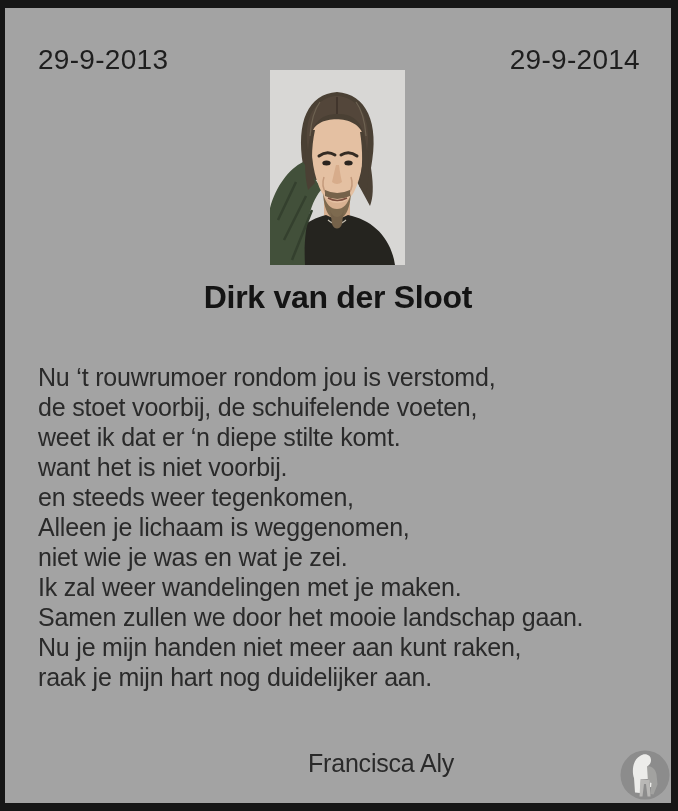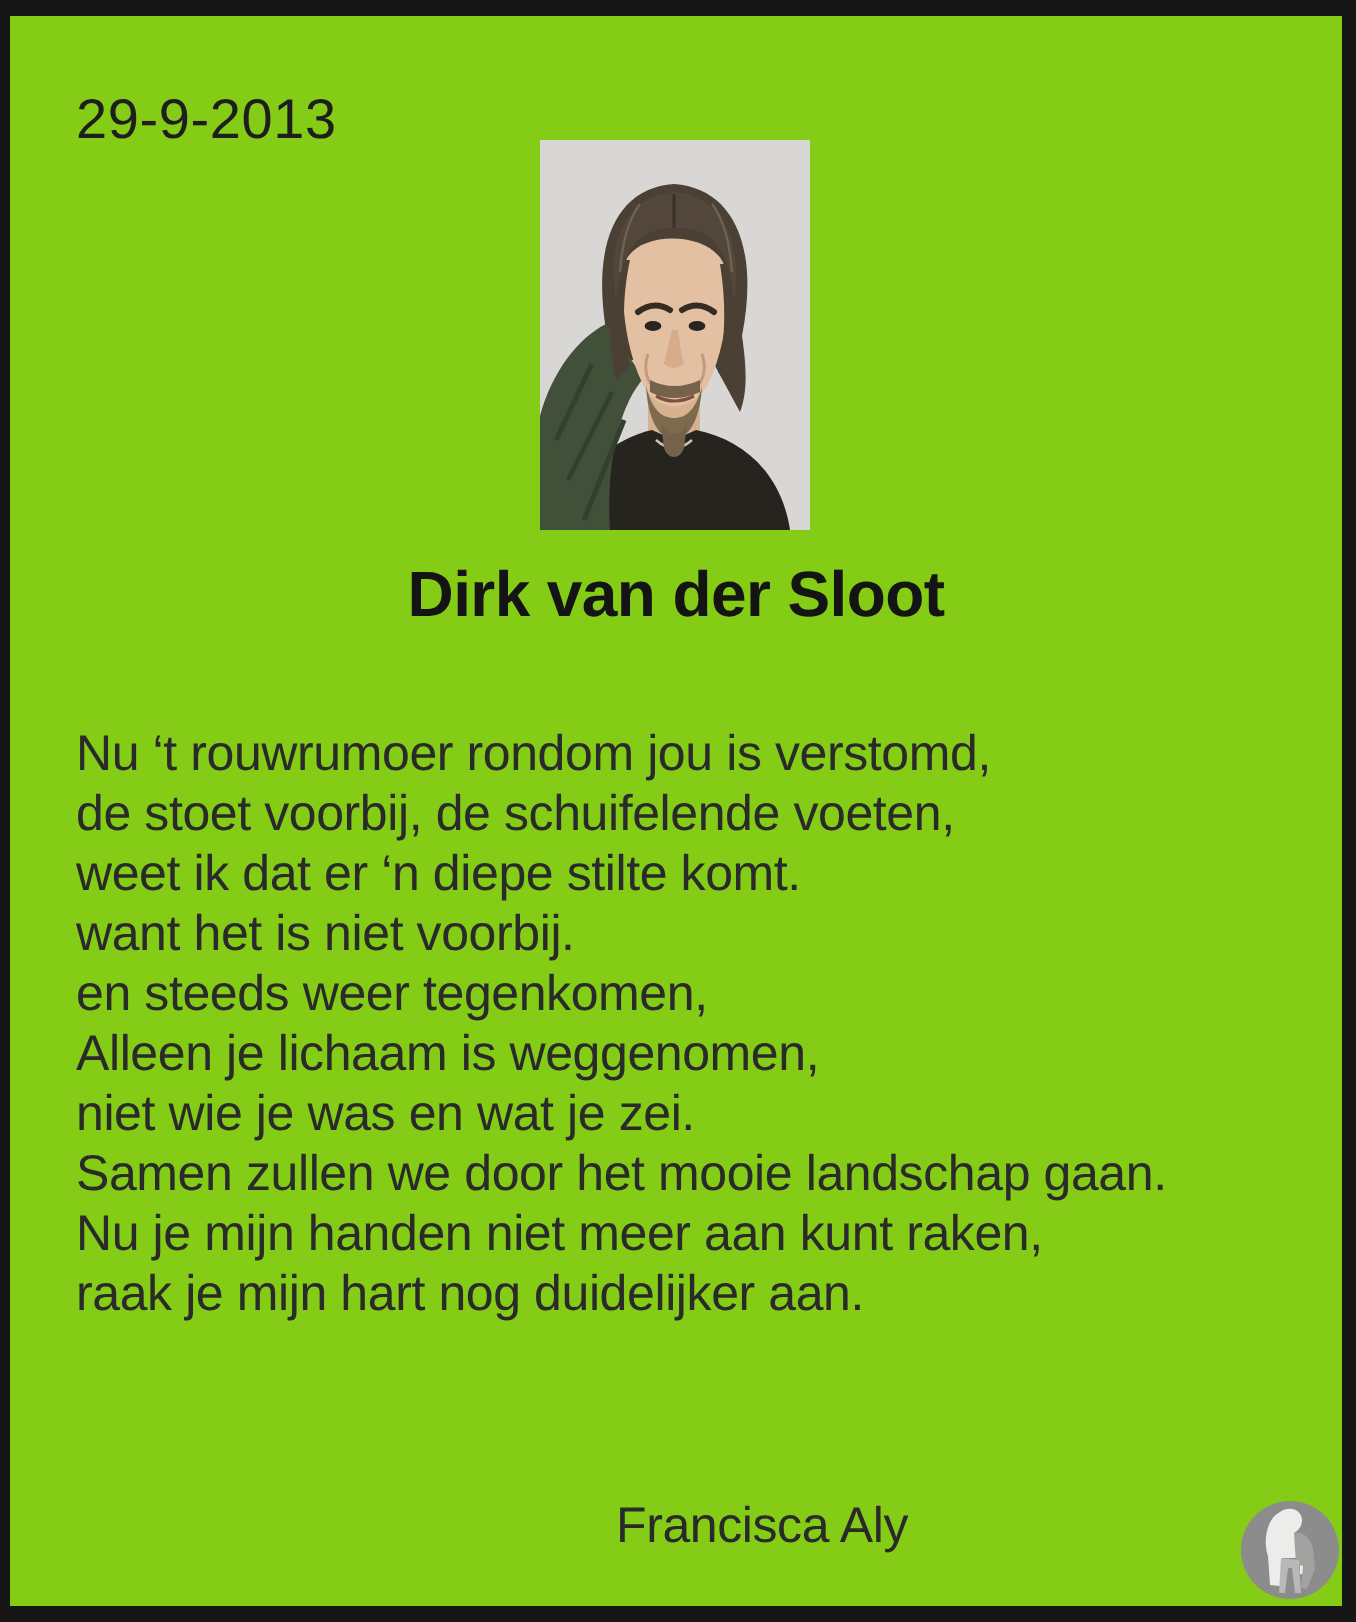--- a/index.html
+++ b/index.html
@@ -9,21 +9,21 @@
     font-family: "Liberation Sans", sans-serif;
   }
   .card {
     position: relative;
     width: 678px;
     height: 811px;
     box-sizing: border-box;
     border-style: solid;
     border-color: #161616;
     border-width: 8px 7px 8px 5px;
-    background: #84cc16;
+    background: #a3a3a3;
     overflow: hidden;
   }
   .date {
     position: absolute;
     top: 36px;
     font-size: 28px;
     line-height: 32px;
     color: #1e1e1e;
     letter-spacing: 0.3px;
     white-space: nowrap;
@@ -81,20 +81,21 @@
   }
   .logo svg { display: block; width: 52px; height: 52px; }
 </style>
 </head>
 <body>
 
 <div class="card">
 
   <div class="date date-left">29-9-2013</div>
 
+  <div class="date date-right">29-9-2014</div>
 
   <div class="photo">
     <svg viewBox="0 0 135 195" xmlns="http://www.w3.org/2000/svg">
 
       <rect width="135" height="195" fill="#d8d7d5"></rect>
 
       <path d="M33 95 C26 52 38 24 67 22 C96 24 110 52 101 98 C104 118 103 128 100 136 L87 112 L45 110 L35 128 C31 117 31 106 33 95 Z" fill="#4a4034"></path>
 
       <path d="M54 116 L54 152 Q67 161 80 152 L80 116 Z" fill="#d8b191"></path>
 
@@ -137,20 +138,21 @@
   <h1 class="name">Dirk van der Sloot</h1>
 
   <div class="poem">
     <div class="poem-line">Nu ‘t rouwrumoer rondom jou is verstomd,</div>
     <div class="poem-line">de stoet voorbij, de schuifelende voeten,</div>
     <div class="poem-line">weet ik dat er ‘n diepe stilte komt.</div>
     <div class="poem-line">want het is niet voorbij.</div>
     <div class="poem-line">en steeds weer tegenkomen,</div>
     <div class="poem-line">Alleen je lichaam is weggenomen,</div>
     <div class="poem-line">niet wie je was en wat je zei.</div>
+    <div class="poem-line">Ik zal weer wandelingen met je maken.</div>
     <div class="poem-line">Samen zullen we door het mooie landschap gaan.</div>
     <div class="poem-line">Nu je mijn handen niet meer aan kunt raken,</div>
     <div class="poem-line">raak je mijn hart nog duidelijker aan.</div>
   </div>
 
   <div class="attribution">Francisca Aly</div>
 
   <div class="logo">
     <svg viewBox="0 0 52 52" xmlns="http://www.w3.org/2000/svg">
       <circle cx="26" cy="26" r="24.5" fill="#8c8c8c"></circle>

